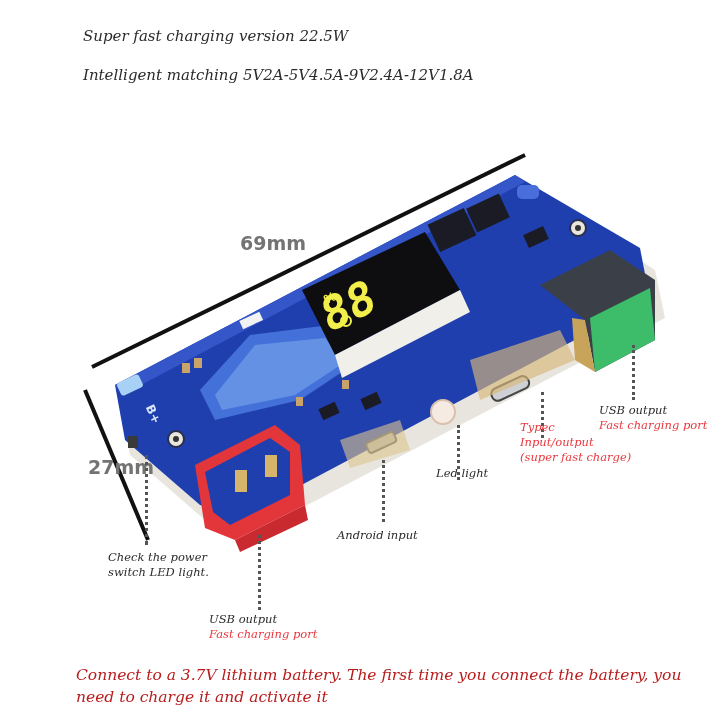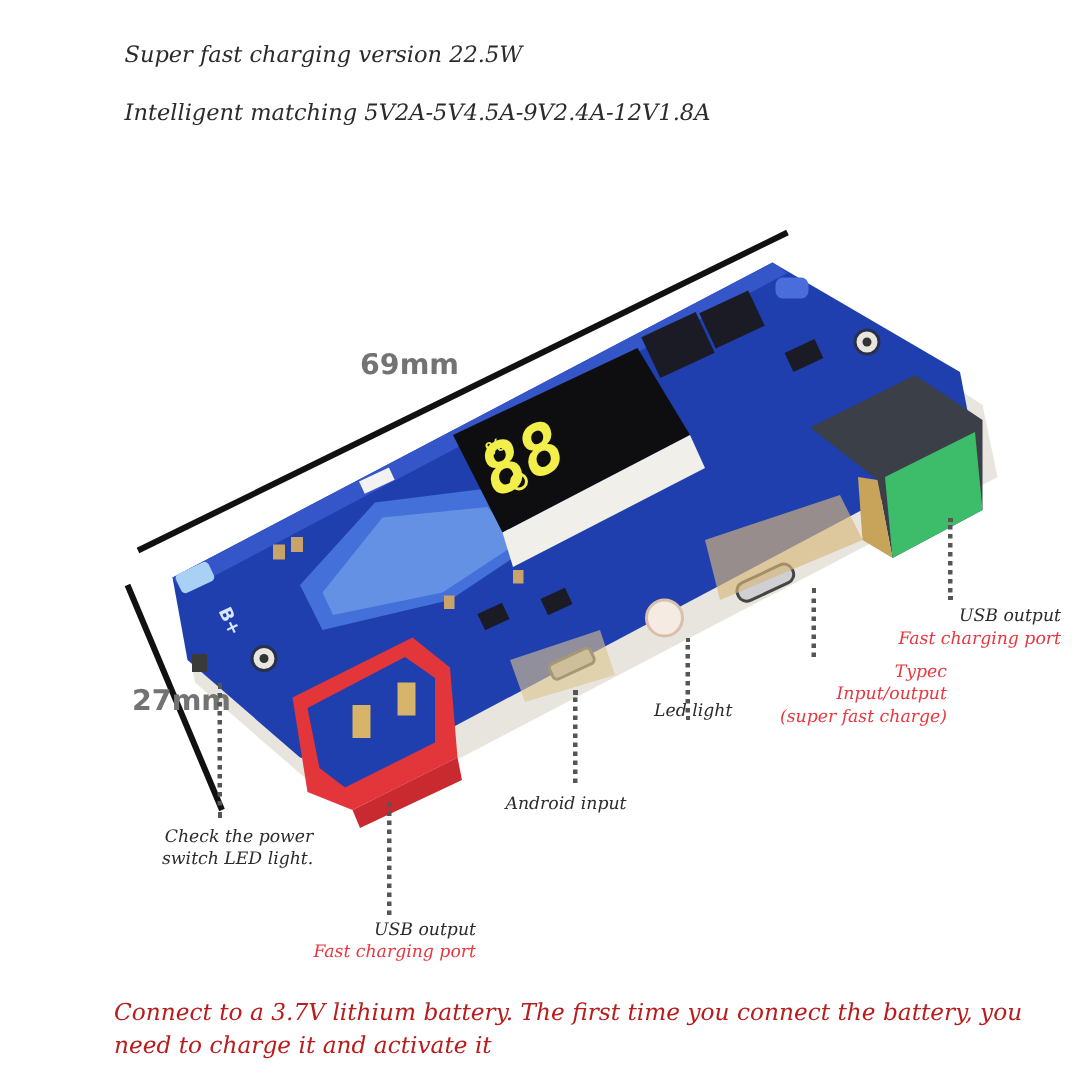--- a/index.html
+++ b/index.html
@@ -1,21 +1,21 @@
 <!DOCTYPE html>
 <html><head>
 <meta charset="utf-8">
 <style>
   html,body{margin:0;padding:0;background:#ffffff;}
   body{width:720px;height:720px;position:relative;overflow:hidden;font-family:"DejaVu Serif","Liberation Serif",serif;}
   .txt{position:absolute;font-style:italic;color:#2b2b2b;white-space:nowrap;}
   .head1{left:83px;top:27px;font-size:15px;}
   .head2{left:83px;top:66px;font-size:15px;}
   .foot{left:76px;top:664px;font-size:15.5px;line-height:22px;white-space:normal;width:640px;color:#b91c1c;font-style:italic;}
-  .lbl{font-size:11.5px;line-height:15px;text-align:right;}
+  .lbl{font-size:11.5px;line-height:15px;}
   .red{color:#e8383f;}
   .dim{position:absolute;font-family:"DejaVu Sans","Liberation Sans",sans-serif;font-weight:bold;color:#737373;font-size:19px;}
   .lead{position:absolute;width:0;border-left:3px dotted #555;}
   #stage{position:absolute;left:0;top:0;width:720px;height:556px;}
 </style>
 </head>
 <body>
 
 <div id="stage">
 
@@ -93,21 +93,21 @@
   <div class="lead" style="left:457px;top:425px;height:55px;"></div>
   <div class="lead" style="left:382px;top:460px;height:62px;"></div>
   <div class="lead" style="left:145px;top:455px;height:90px;"></div>
   <div class="lead" style="left:258px;top:535px;height:75px;"></div>
 
   <div class="txt lbl" style="left:599px;top:403px;">
     <div>USB output</div>
     <div class="red">Fast charging port</div>
   </div>
 
-  <div class="txt lbl red" style="left:520px;top:440px;font-style:italic;">
+  <div class="txt lbl red" style="left:520px;top:420px;font-style:italic;">
     <div>Typec</div>
     <div>Input/output</div>
     <div>(super fast charge)</div>
   </div>
 
   <div class="txt lbl" style="left:436px;top:466px;">Led light</div>
 
   <div class="txt lbl" style="left:337px;top:528px;">Android input</div>
 
   <div class="txt lbl" style="left:108px;top:550px;">

